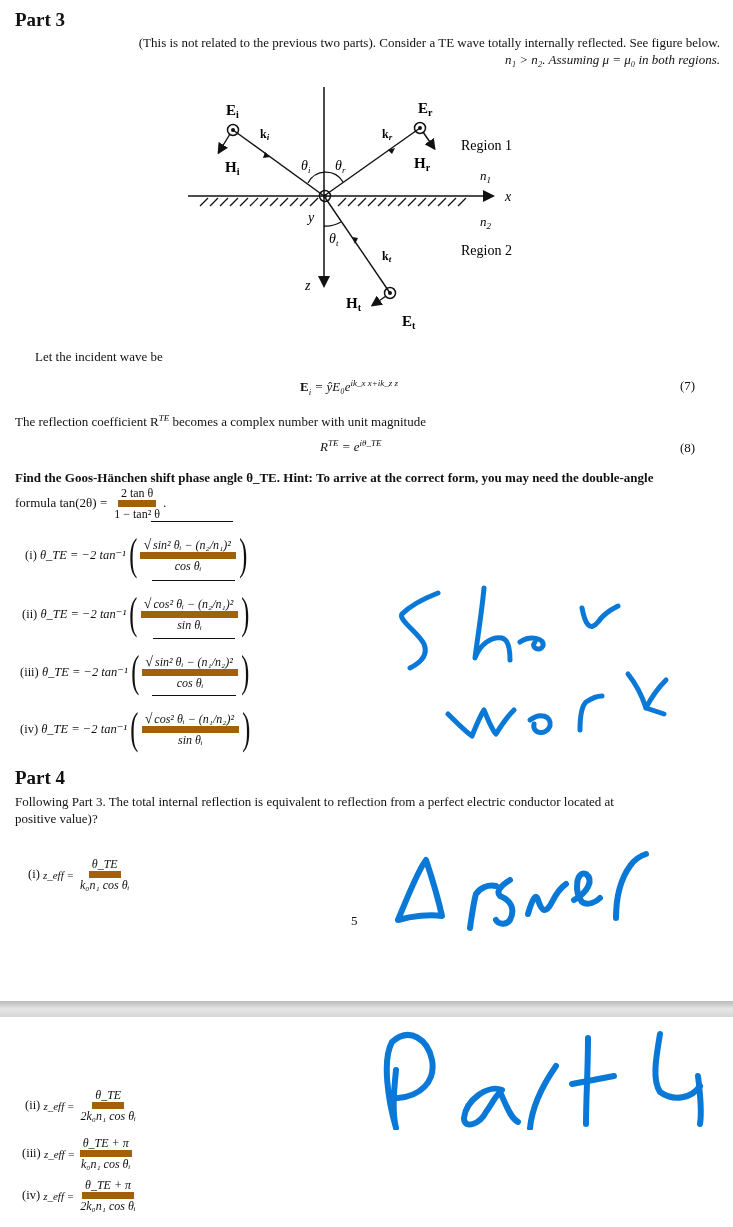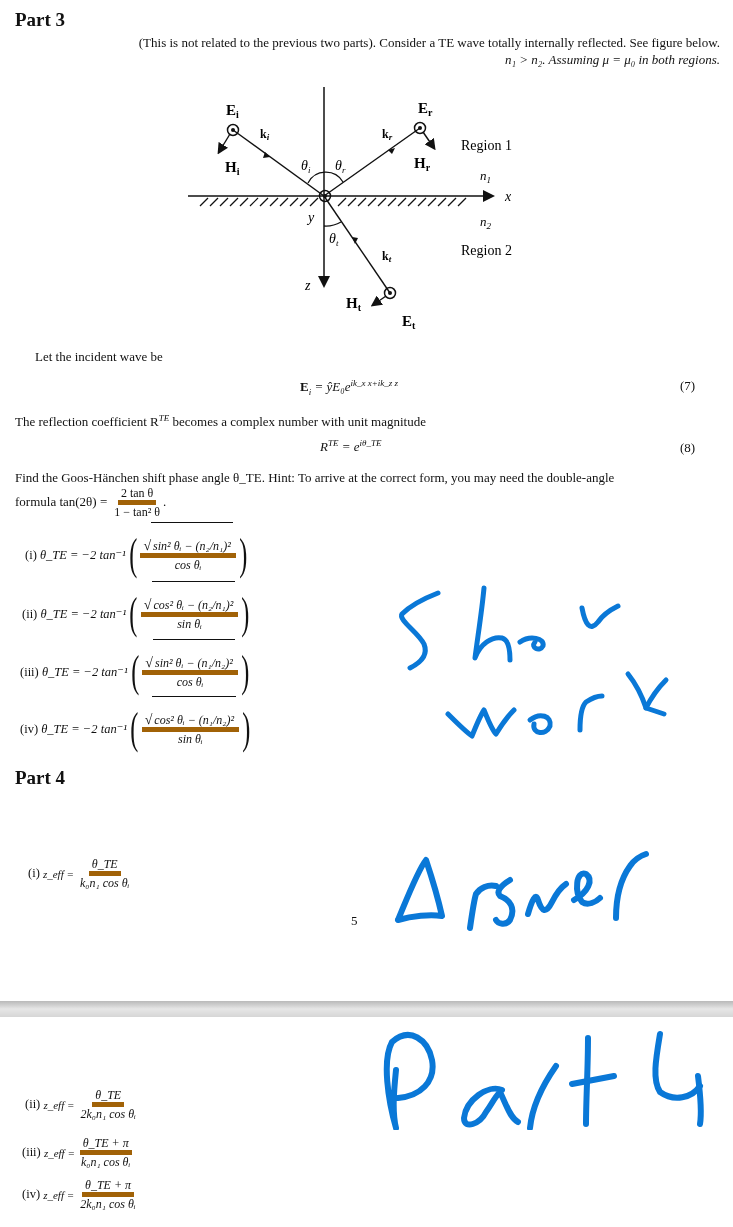--- a/index.html
+++ b/index.html
@@ -5,21 +5,21 @@
   html, body { margin:0; padding:0; background:#fff; }
   body { width:733px; height:1227px; position:relative; overflow:hidden;
          font-family:"Liberation Serif", "DejaVu Serif", serif; color:#111; }
   .abs { position:absolute; }
   .h { font-weight:bold; font-size:19px; }
   .p { font-size:13px; line-height:16.5px; }
   .m { font-style:italic; }
   .eqn { font-size:13px; }
   .eqno { font-size:13px; }
   .frac { display:inline-flex; flex-direction:column; align-items:center; vertical-align:middle; font-size:12px; line-height:14px; }
-  .frac .num { padding:0 3px; border-bottom:5px solid #a16207; }
+  .frac .num { padding:0 3px; border-bottom:7px solid #a16207; }
   .frac .den { padding:0 3px; }
   .opt { font-size:12.5px; display:flex; align-items:center; white-space:nowrap; }
   .bigparen { font-size:44px; line-height:44px; font-weight:100; transform:scaleX(0.55); display:inline-block; }
   .sqrt { border-top:1px solid #111; padding:16px 2px; }
   .sq { font-size:14px; }
   sub, sup { font-size:9px; }
   .divider { position:absolute; left:0; top:1001px; width:733px; height:16px;
              background:linear-gradient(#b9b9b9, #e6e6e6 50%, #d6d6d6); }
   svg text { font-family:"Liberation Serif", serif; }
 </style>
@@ -129,21 +129,21 @@
 
 <div class="abs p" style="left:15px;top:410px;">
   <span>The reflection coefficient R</span><sup class="m">TE</sup><span> becomes a complex number with unit magnitude</span>
 </div>
 
 <div class="abs eqn" style="left:320px;top:438px;">
   <span class="m">R</span><sup class="m">TE</sup><span class="m"> = e</span><sup class="m">iθ_TE</sup>
 </div>
 <div class="abs eqno" style="left:680px;top:440px;">(8)</div>
 
-<div class="abs p" style="left:15px;top:470px;width:710px;">Find the Goos-Hänchen shift phase angle θ_TE. Hint: To arrive at the correct form, you may need the double-angle</div>
+<div class="abs p" style="left:15px;top:470px;width:710px;font-weight:bold;">Find the Goos-Hänchen shift phase angle θ_TE. Hint: To arrive at the correct form, you may need the double-angle</div>
 <div class="abs p" style="left:15px;top:486px;display:flex;align-items:center;">
   <span>formula tan(2θ) =</span>
   <span class="frac" style="margin-left:4px;">
     <span class="num">2 tan θ</span>
     <span class="den">1 − tan² θ</span>
   </span>
   <span>.</span>
 </div>
 
 <div class="abs opt" style="left:25px;top:533px;">
@@ -196,20 +196,22 @@
     <path d="M68,134 C78,144 86,152 92,156 C96,146 100,136 104,130 C108,140 112,150 116,154 C122,144 128,136 134,130"></path>
     <path d="M150,140 C160,132 172,136 170,146 C166,156 152,154 154,144"></path>
     <path d="M200,150 C200,138 202,126 206,122 C212,118 218,116 222,116"></path>
     <path d="M248,94 C256,104 262,116 266,128 C272,116 280,106 286,100"></path>
     <path d="M266,128 L284,134"></path>
   </g>
 </svg>
 
 <div class="abs h" style="left:15px;top:767px;">Part 4</div>
 <div class="abs p" style="left:15px;top:794px;width:705px;">
+  <div>Following Part 3. The total internal reflection is equivalent to reflection from a perfect electric conductor located at</div>
+  <div>positive value)?</div>
 </div>
 
 <div class="abs opt" style="left:28px;top:857px;">
   <span>(i)</span>&nbsp;
   <span class="m" style="font-size:11px;">z_eff =</span>&nbsp;
   <span class="frac m">
       <span class="num">θ_TE</span>
       <span class="den">k₀n₁ cos θᵢ</span>
     </span>
 </div>

